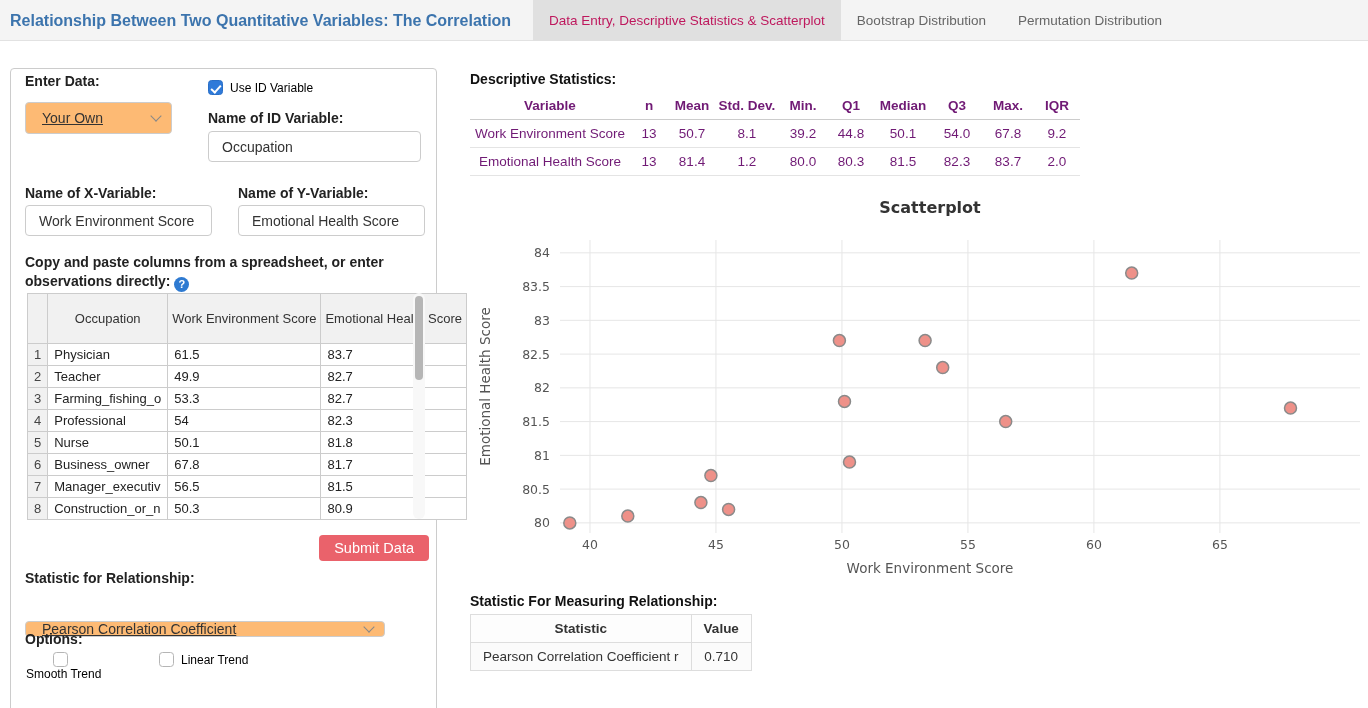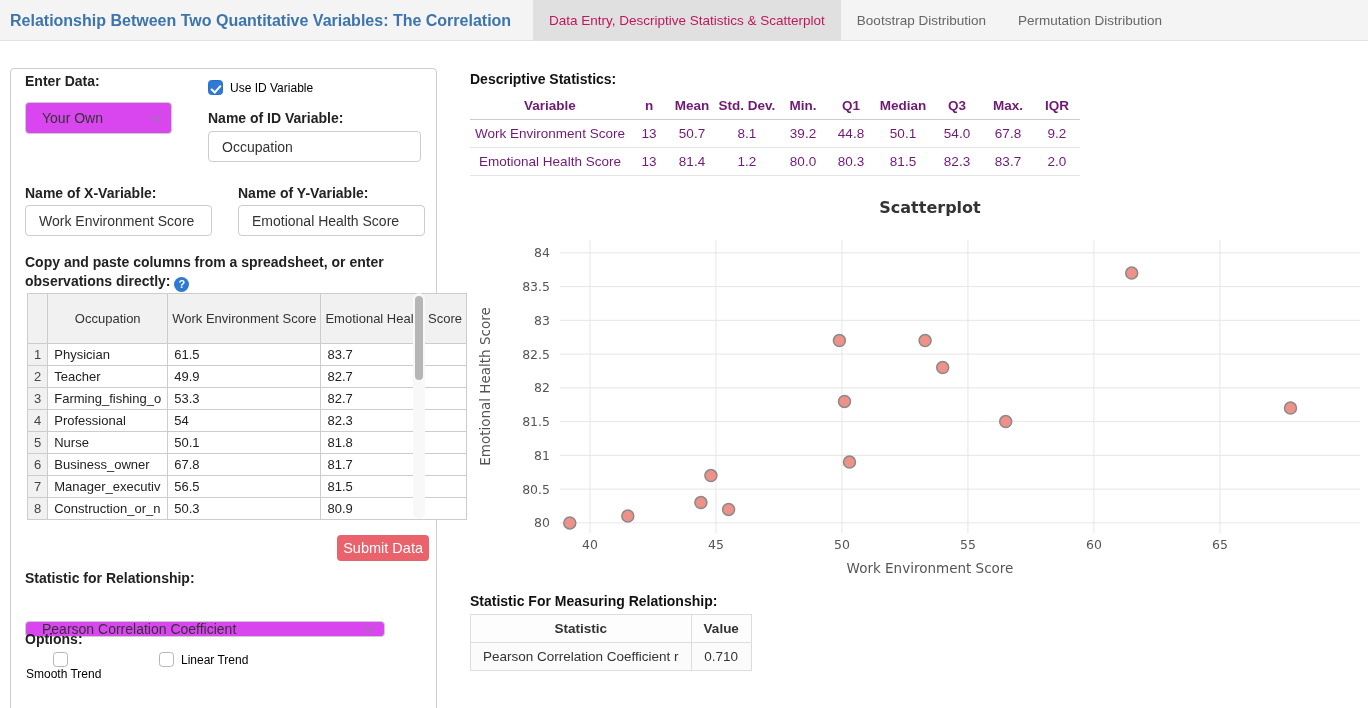--- a/index.html
+++ b/index.html
@@ -16,23 +16,23 @@
   .tabs { position:absolute; left:533px; top:0; height:41px; display:flex; }
   .tab { line-height:41px; padding:0 16px; font-size:13.5px; color:#666;
          white-space:nowrap; cursor:pointer; }
   .tab.active { background:#e0e0e0; color:#be185d; }
 
   
   .panel { position:absolute; left:10px; top:68px; width:427px; height:680px;
            border:1px solid #ccc; border-radius:4px; background:#fff; }
   .pabs { position:absolute; }
   .blabel { font-size:14px; font-weight:bold; color:#222; white-space:nowrap; }
-  .sel { border:1px solid #ccc; border-radius:4px; background:#d946ef;
+  .sel { border:1px solid #ccc; border-radius:4px; background:#fdba74;
          font-size:14px; color:#333; position:relative;
-         display:flex; align-items:center; padding-left:16px; cursor:pointer; }
+         display:flex; align-items:center; padding-left:16px; cursor:pointer;text-decoration:underline; }
   .chev { position:absolute; right:11px; top:50%; width:8px; height:8px;
           margin-top:-6px; border-right:1.5px solid #888; border-bottom:1.5px solid #888;
           transform:rotate(45deg); }
   .inp { border:1px solid #ccc; border-radius:4px; background:#fff;
          font-size:14px; color:#333; display:flex; align-items:center;
          padding-left:13px; white-space:nowrap; overflow:hidden; }
   .cbrow { display:flex; align-items:center; font-size:12px; color:#000000; }
   .cb { width:15px; height:15px; border:1px solid #b5b5b5; border-radius:3.5px;
         background:#fff; margin-right:7px; position:relative; flex:none; cursor:pointer; }
   .cb.checked { background:#2f7ad9; border-color:#2a6fc7; }
@@ -46,21 +46,21 @@
   table.grid { border-collapse:collapse; font-size:13px; table-layout:fixed; }
   table.grid th, table.grid td { border:1px solid #ccc; overflow:hidden; white-space:nowrap; }
   table.grid th { background:#f1f1f1; font-weight:normal; color:#333;
         text-align:center; vertical-align:middle; height:50px; line-height:1.18;
         padding:2px 4px; }
   table.grid td { height:22px; padding:0 6px; background:#fff; color:#222; }
   table.grid td.rn { background:#f1f1f1; text-align:center; color:#444; }
   .sb-track { background:#f8f8f8; border-radius:6px; }
   .sb-thumb { background:#b6b6b6; border-radius:4px; cursor:pointer; }
   .btn { background:#ea626b; color:#fff; font-size:14.5px; border:none;
-         border-radius:4px; padding:5px 6px; cursor:pointer; font-family:inherit; }
+         border-radius:4px; padding:5px 15px; cursor:pointer; font-family:inherit; }
 
   
   .sec-title { position:absolute; font-size:14px; font-weight:bold; color:#111;
          white-space:nowrap; }
   table.stats { border-collapse:collapse; font-size:13.5px; color:#701a75; table-layout:fixed; }
   table.stats th { font-weight:bold; text-align:center; padding:6px 2px;
          border-bottom:1px solid #ccc; white-space:nowrap; }
   table.stats td { text-align:center; padding:6px 2px; border-bottom:1px solid #e4e4e4;
          white-space:nowrap; }
   table.rel { border-collapse:collapse; font-size:13.5px; color:#333; }

